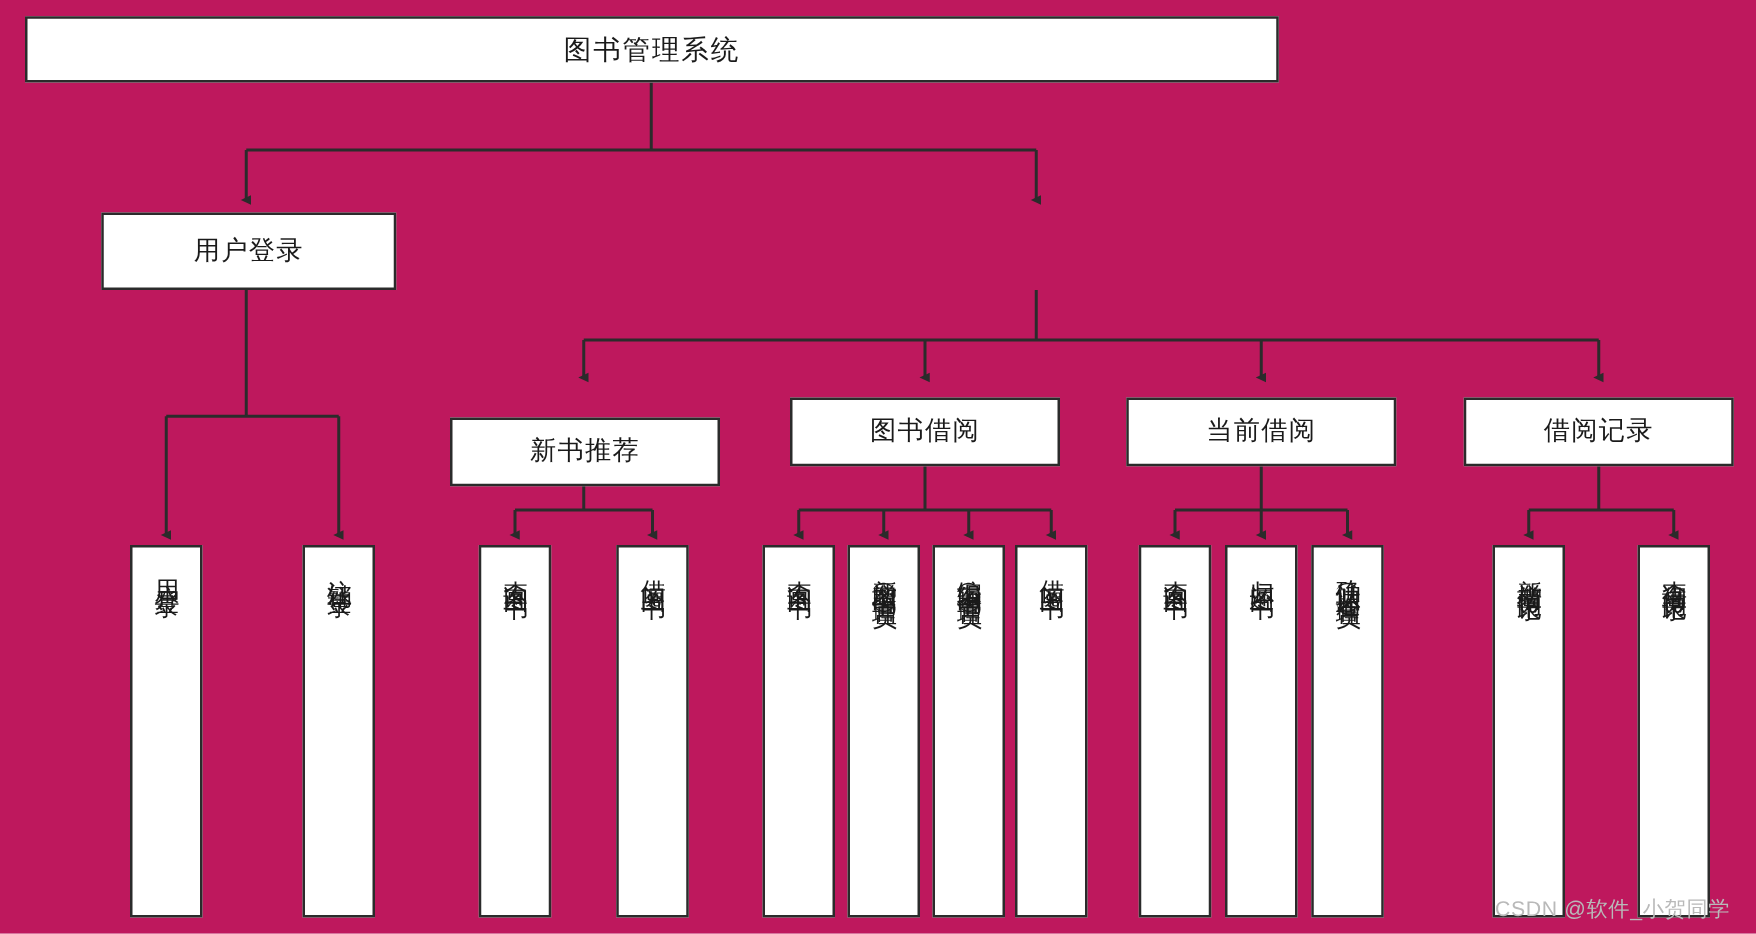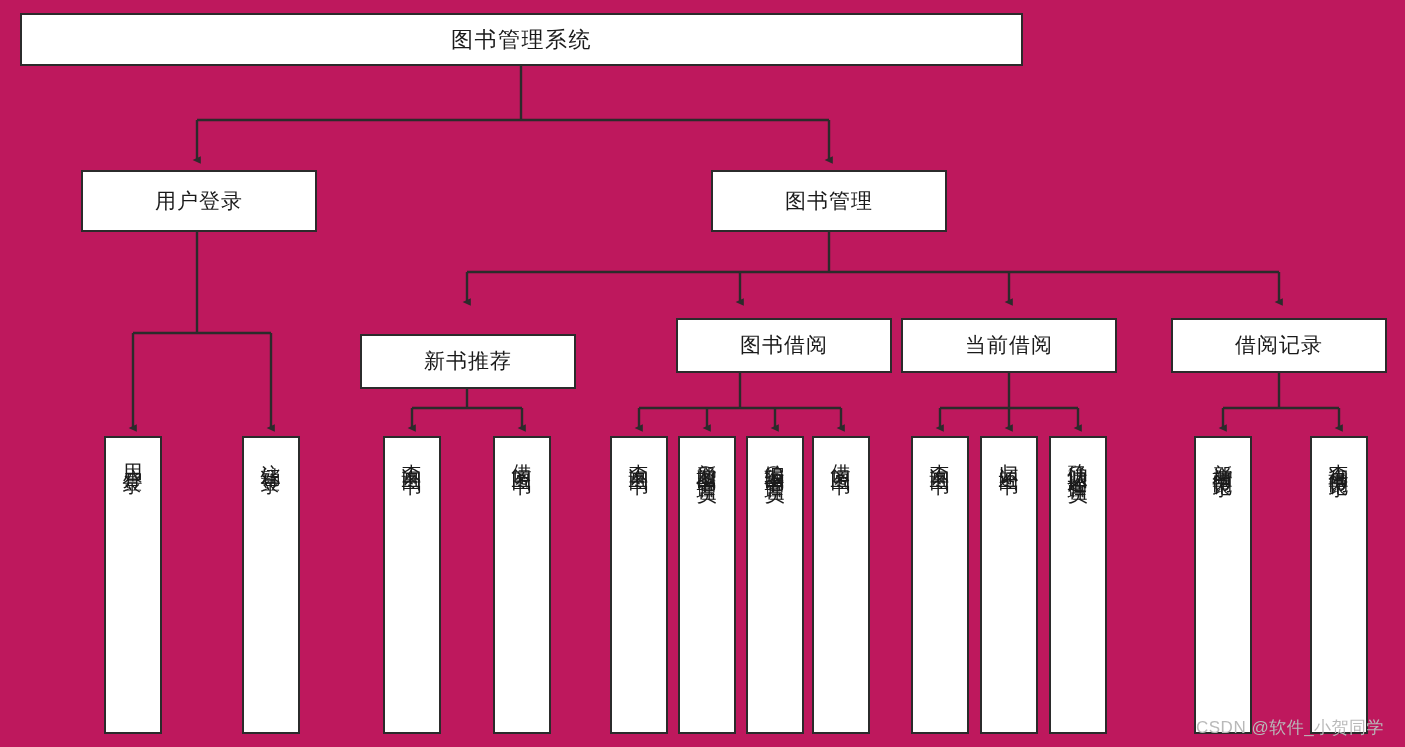--- a/index.html
+++ b/index.html
@@ -137,28 +137,25 @@
     </g>
   </svg>
 
   <div class="node horiz root" style="left:20px; top:13px; width:1003px; height:53px;">
     <span class="label">图书管理系统</span>
   </div>
 
   <div class="node horiz" style="left:81px; top:170px; width:236px; height:62px;">
     <span class="label">用户登录</span>
   </div>
-  <div class="node horiz" style="left:711px; top:170px; width:236px; height:62px;">
-    <span class="label">图书管理</span>
-  </div>
 
   <div class="node horiz" style="left:360px; top:334px; width:216px; height:55px;">
     <span class="label">新书推荐</span>
   </div>
-  <div class="node horiz" style="left:632px; top:318px; width:216px; height:55px;margin-left:44px;">
+  <div class="node horiz" style="left:632px; top:318px; width:216px; height:55px;">
     <span class="label">图书借阅</span>
   </div>
   <div class="node horiz" style="left:1171px; top:318px; width:216px; height:55px;">
     <span class="label">借阅记录</span>
   </div>
   <div class="node horiz" style="left:901px; top:318px; width:216px; height:55px;">
     <span class="label">当前借阅</span>
   </div>
 
   <div class="node vert" style="left:104px; top:436px; width:58px; height:298px;">

